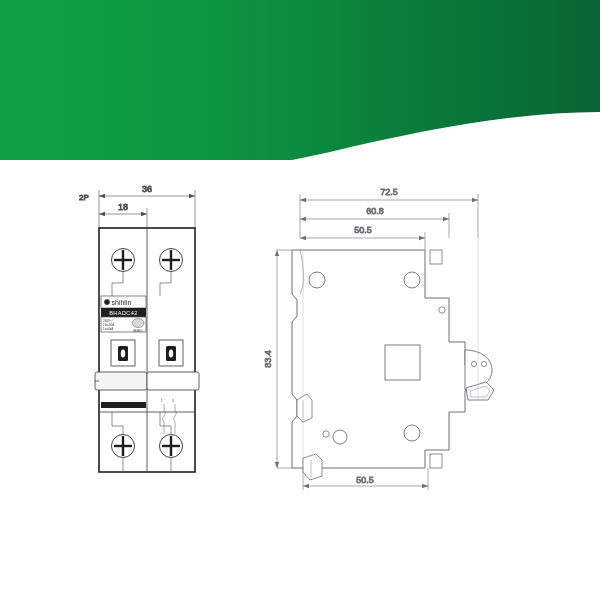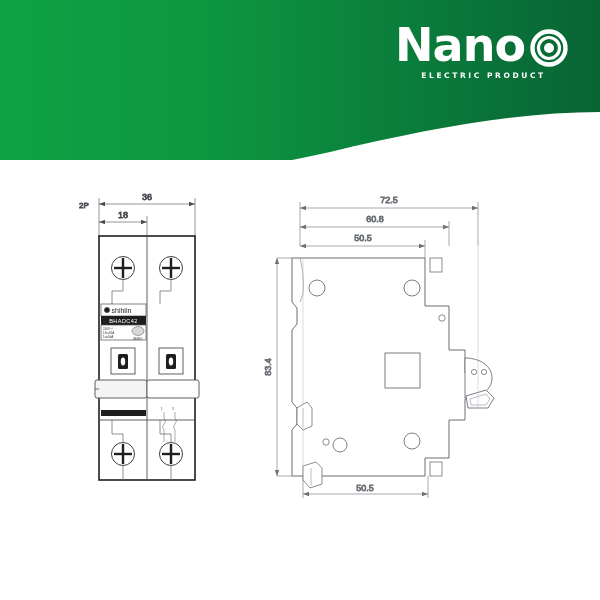--- a/index.html
+++ b/index.html
@@ -24,21 +24,21 @@
     letter-spacing:-1px;font-family:"DejaVu Sans", sans-serif;
   }
   .logo-mark{margin-left:1px;}
   .logo-tag{
     color:#ffffff;font-size:7.5px;letter-spacing:2.6px;font-weight:bold;
     margin-top:3px;font-family:"DejaVu Sans", sans-serif;
     white-space:nowrap;
   }
 
   
-  .drawing{position:absolute;left:0;top:158px;width:476px;height:400px;text-decoration:underline;}
+  .drawing{position:absolute;left:0;top:150px;width:476px;height:400px;text-decoration:underline;}
   .dwg-svg{display:block;}
 
   .dim-text{
     font-family:"Liberation Sans", sans-serif;
     font-size:9px;fill:#3a3a3a;
   }
   .dim-text-sm{
     font-family:"Liberation Sans", sans-serif;
     font-size:8px;fill:#3a3a3a;
   }
@@ -62,35 +62,20 @@
       <clipPath id="bandClip">
         <path d="M0,0 L600,0 L600,115 C470,118 330,150 200,175 C120,189 50,196 0,198 Z"></path>
       </clipPath>
     </defs>
 
     <path d="M0,0 L600,0 L600,112
              C520,112 430,128 330,152
              C240,173 120,185 0,188 Z" fill="url(#greenGrad)"></path>
   </svg>
 
-  <div class="logo-block">
-    <div class="logo-row">
-      <span class="logo-word">Nano</span>
-      <svg class="logo-mark" width="46" height="46" viewBox="0 0 46 46">
-
-        <circle cx="23" cy="26" r="16.5" fill="none" stroke="#ffffff" stroke-width="4.4"></circle>
-        <circle cx="23" cy="26" r="10.5" fill="none" stroke="#ffffff" stroke-width="3.2"></circle>
-        <circle cx="23" cy="26" r="5" fill="#ffffff"></circle>
-
-        <path d="M23,26 L23,4 A22,22 0 0 1 45,26 Z" fill="#0a7a3a" opacity="0"></path>
-        <rect x="23" y="2" width="24" height="9" fill="#0b8b3d" opacity="0"></rect>
-      </svg>
-    </div>
-    <div class="logo-tag">ELECTRIC PRODUCT</div>
-  </div>
 </div>
 
 <div class="drawing">
 <svg class="dwg-svg" width="600" height="400" viewBox="0 0 600 400">
 
   <g fill="none" stroke="#4a4f55" stroke-width="0.8">
 
     <g stroke="#4a4f55" stroke-width="0.6">
       <line x1="99" y1="46" x2="195" y2="46"></line>
       <path d="M99,46 l6,-2.2 l0,4.4 Z" fill="#4a4f55" stroke="none"></path>

